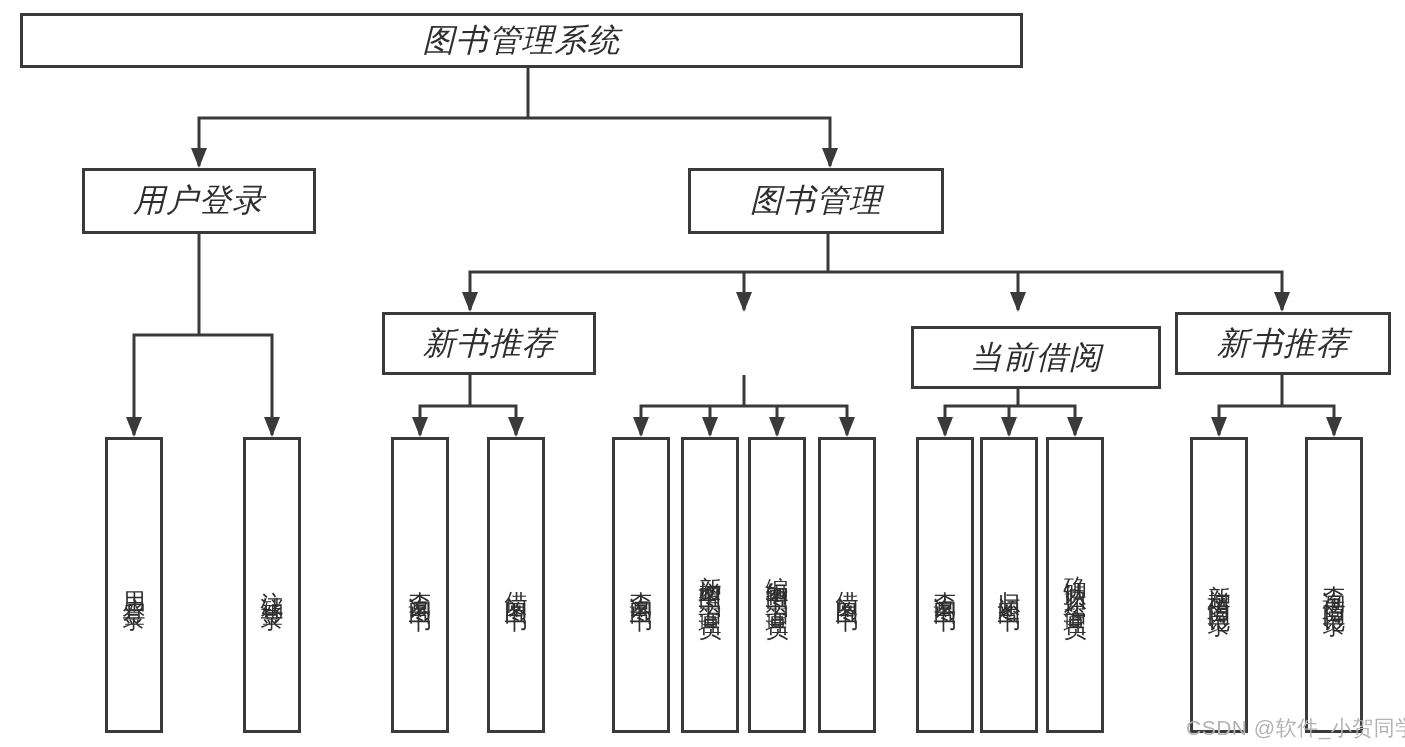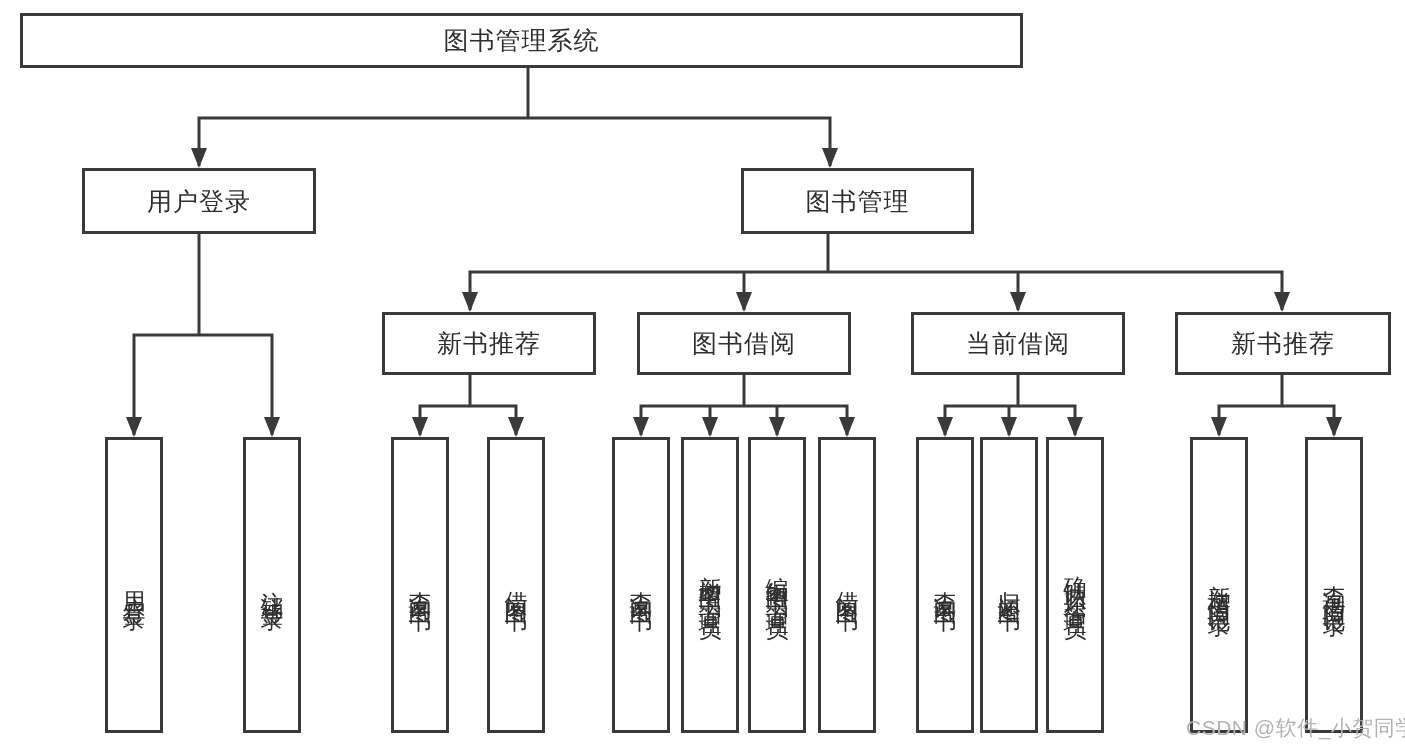--- a/index.html
+++ b/index.html
@@ -31,21 +31,21 @@
   .box {
     position: absolute;
     box-sizing: border-box;
     border: 3px solid var(--line);
     background: #ffffff;
     display: flex;
     align-items: center;
     justify-content: center;
     color: var(--text);
   }
-  .box.h { font-size: 25px; letter-spacing: 1px; }
+  .box.h { font-size: 32px; letter-spacing: 1px; font-style: italic; }
   .box.v { font-size: 23px; }
   .box.v .vtext {
     writing-mode: vertical-rl;
     text-orientation: mixed;
     letter-spacing: 6px;
     line-height: 1;
     max-height: 284px;
   }
   .watermark {
     position: absolute;
@@ -125,31 +125,28 @@
     </g>
   </svg>
 
   <div class="box h" style="left:20px;top:13px;width:1003px;height:55px">
     <span>图书管理系统</span>
   </div>
 
   <div class="box h" style="left:82px;top:168px;width:234px;height:66px">
     <span>用户登录</span>
   </div>
-  <div class="box h" style="left:741px;top:168px;width:233px;height:66px">
+  <div class="box h" style="left:688px;top:168px;width:256px;height:66px">
     <span>图书管理</span>
   </div>
 
   <div class="box h" style="left:382px;top:312px;width:214px;height:63px">
     <span>新书推荐</span>
   </div>
-  <div class="box h" style="left:637px;top:312px;width:214px;height:63px">
-    <span>图书借阅</span>
-  </div>
-  <div class="box h" style="left:911px;top:312px;width:214px;height:63px">
+  <div class="box h" style="left:911px;top:326px;width:250px;height:63px">
     <span>当前借阅</span>
   </div>
   <div class="box h" style="left:1175px;top:312px;width:216px;height:63px">
     <span>新书推荐</span>
   </div>
 
   <div class="box v" style="left:105px;top:437px;width:58px;height:296px">
     <span class="vtext">用户登录</span>
   </div>
   <div class="box v" style="left:243px;top:437px;width:58px;height:296px">

